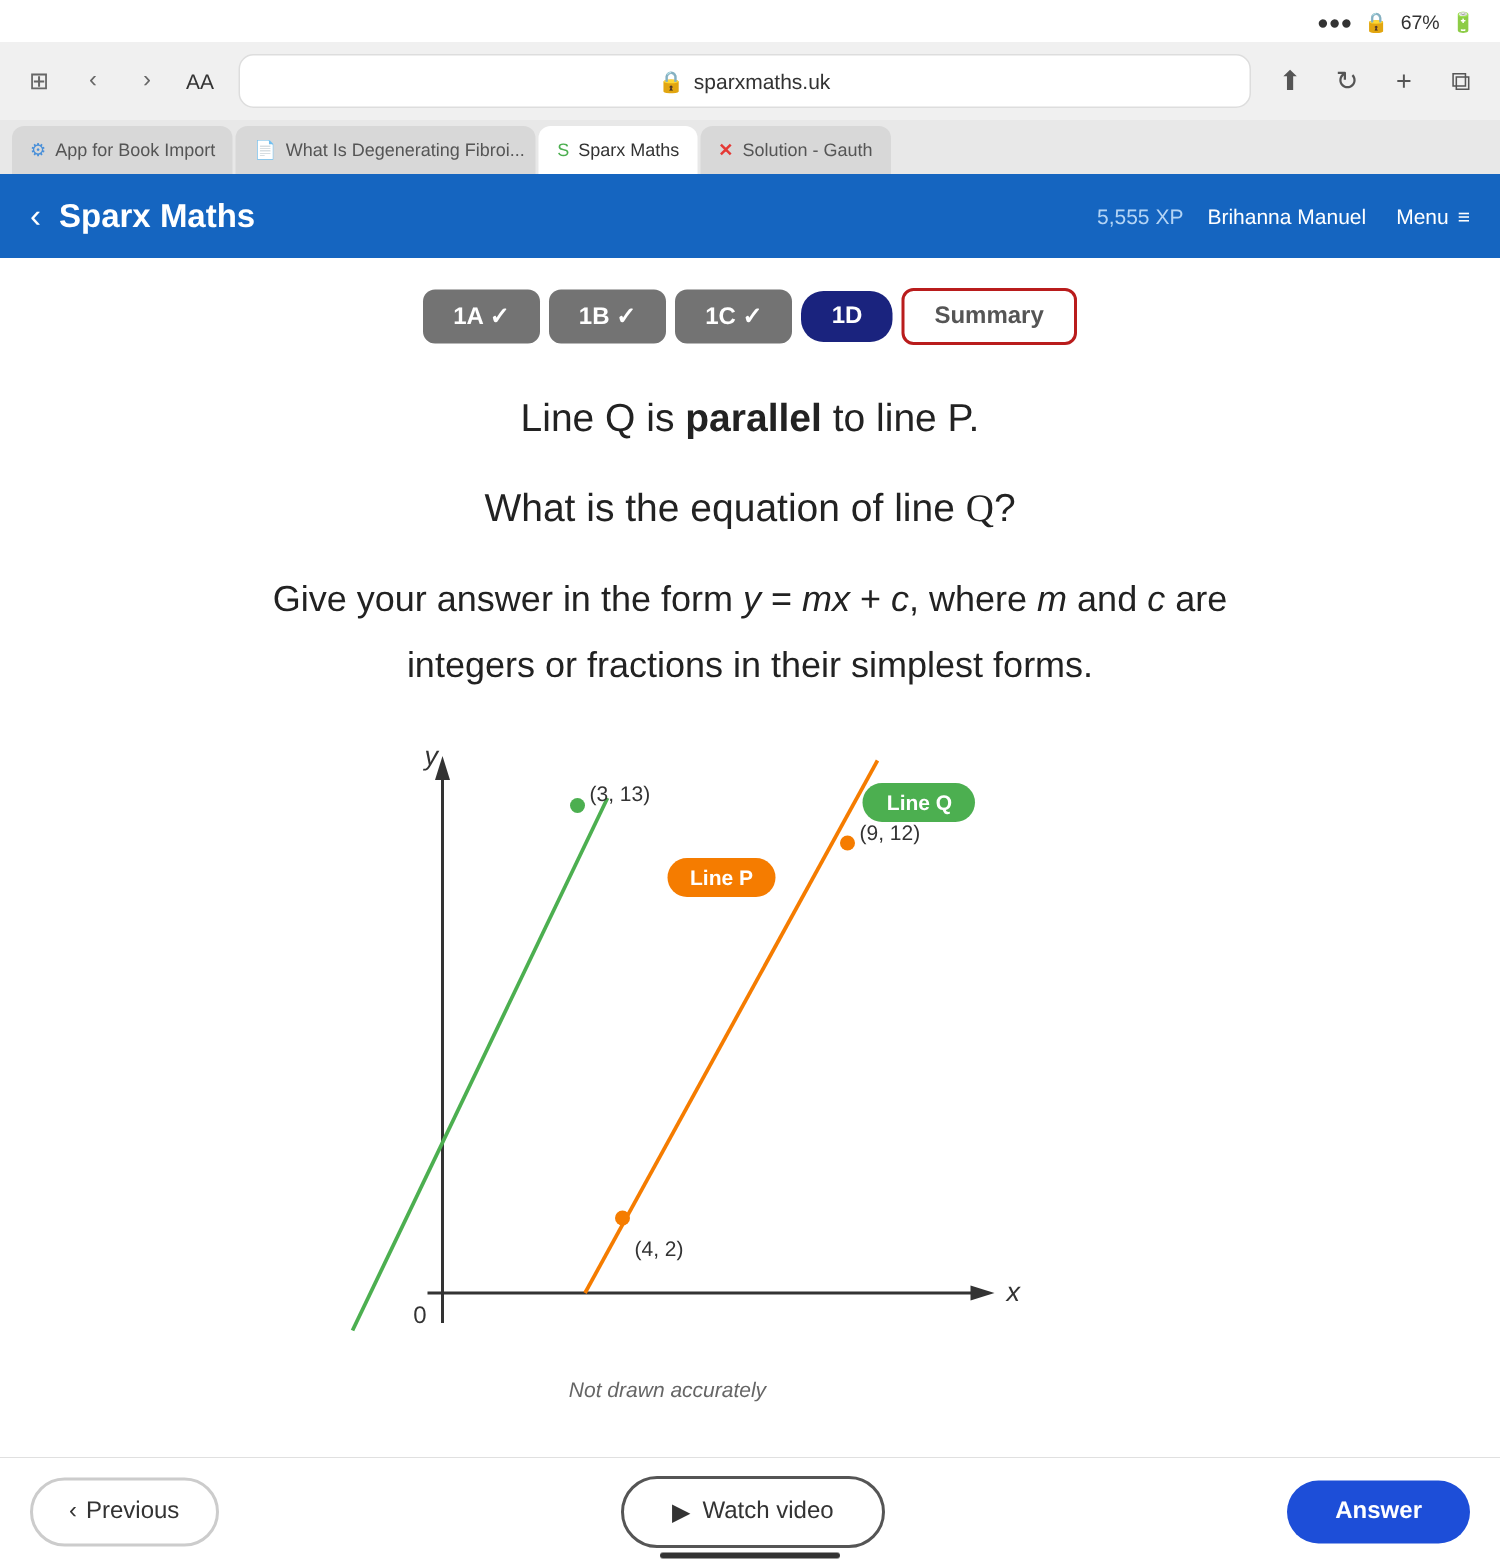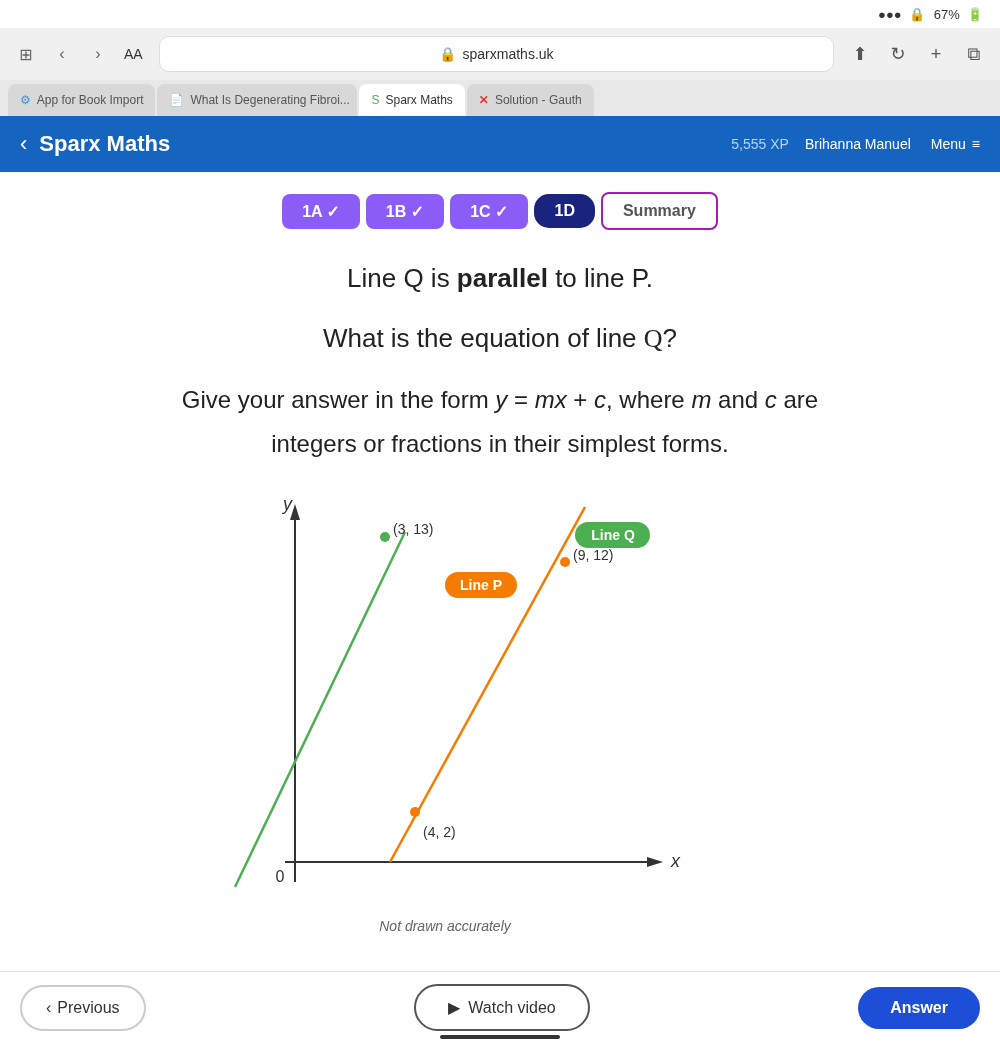--- a/index.html
+++ b/index.html
@@ -198,31 +198,31 @@
       padding: 8px 20px;
       border-radius: 8px;
       font-size: 16px;
       font-weight: 600;
       border: none;
       cursor: pointer;
       color: white;
     }
 
     .task-tab.completed {
-      background: #8b5cf6;
+      background: #737373;
     }
 
     .task-tab.active {
       background: #1a237e;
       border-radius: 15px;
     }
 
     .task-tab.summary {
       background: transparent;
-      border: 2px solid #a21caf;
+      border: 2px solid #b91c1c;
       color: #555;
     }
 
     
     .question-area {
       width: 100%;
       max-width: 860px;
       text-align: center;
     }
 

